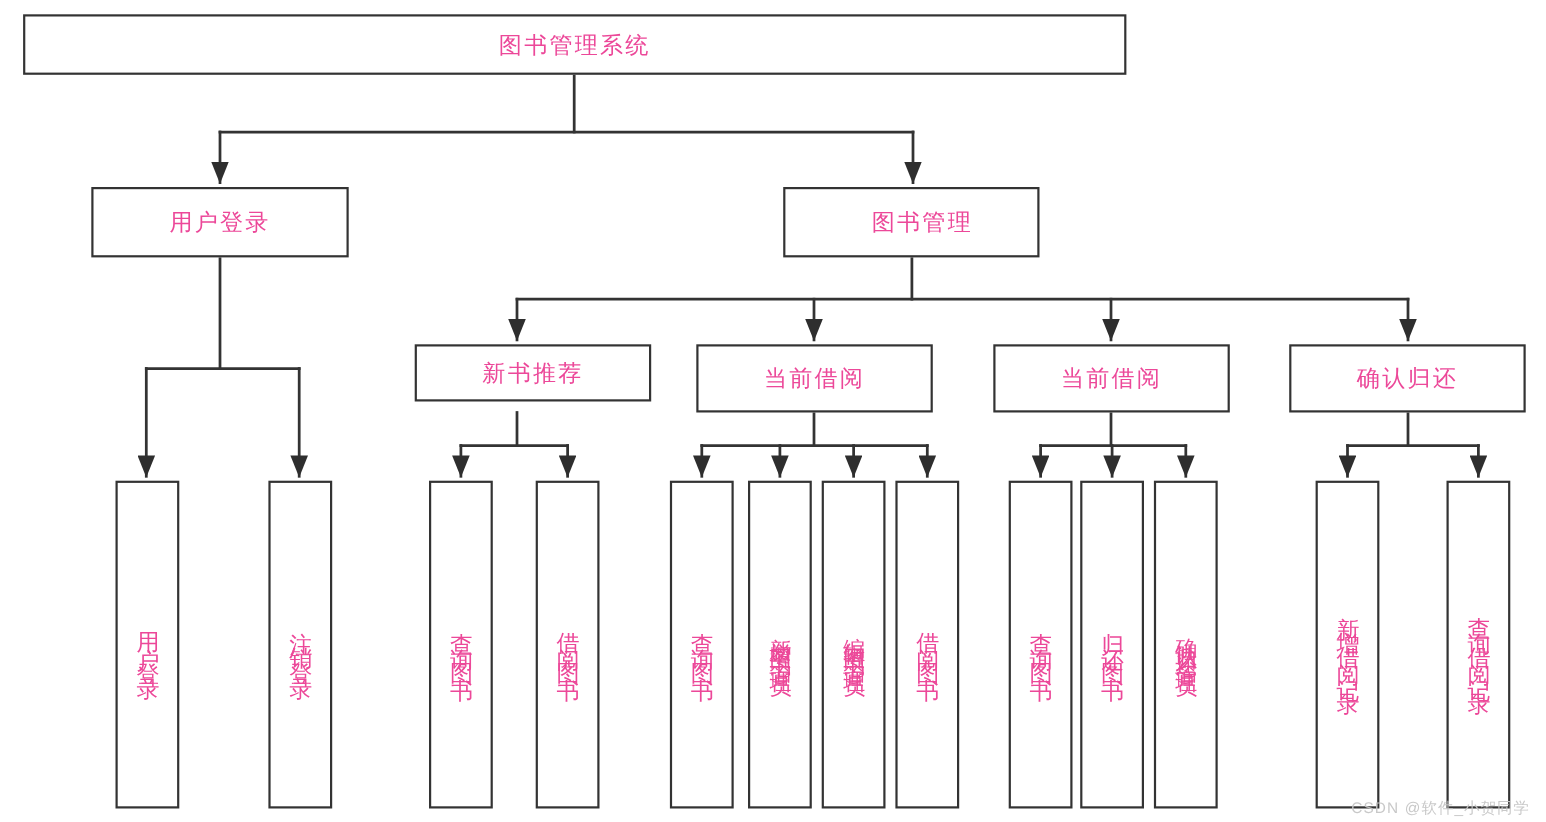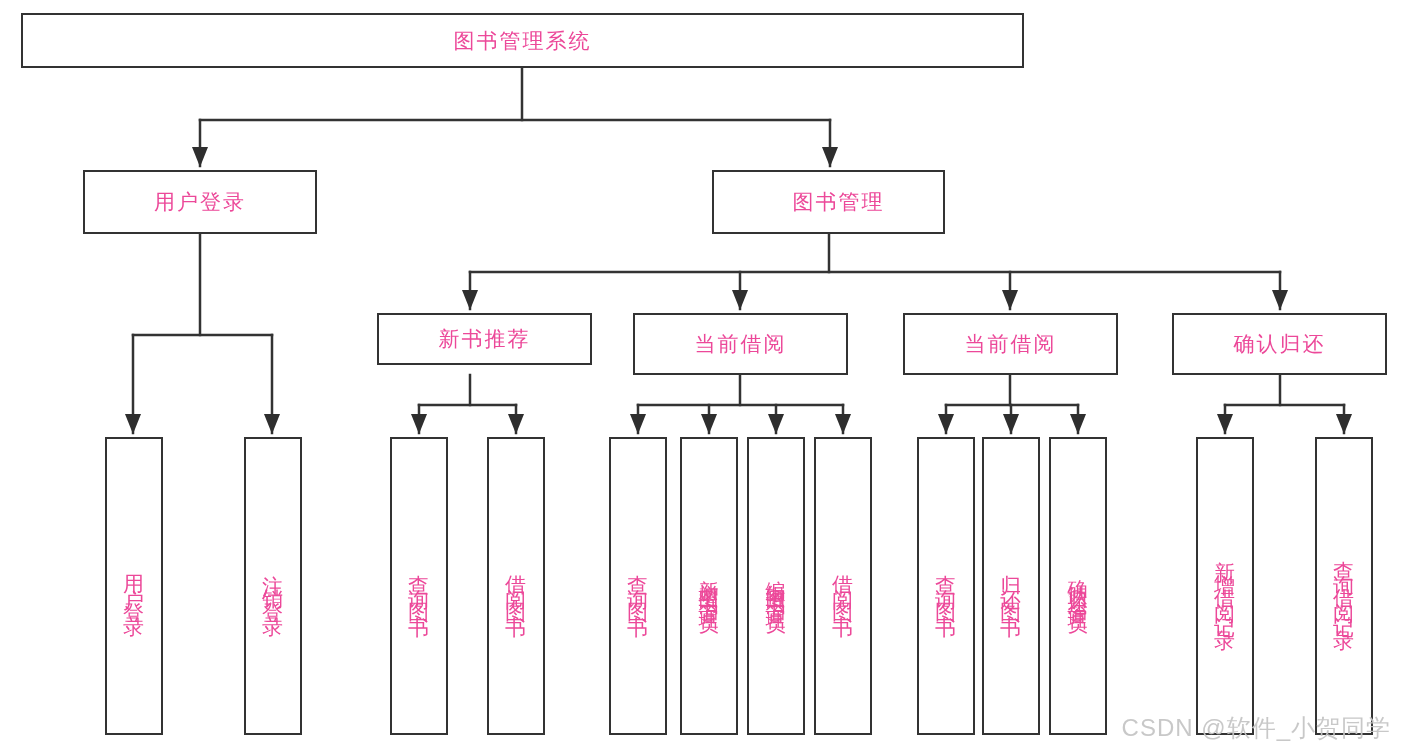--- a/index.html
+++ b/index.html
@@ -47,21 +47,21 @@
   }
   .vnode.long span {
     letter-spacing: 5px;
     font-size: 20px;
   }
   #watermark {
     position: absolute;
     right: 14px;
     bottom: 3px;
     z-index: 3;
-    font-size: 24px;
+    font-size: 14px;
     color: #c6c6c6;
     opacity: 0.95;
     letter-spacing: 1px;
     white-space: nowrap;
   }
 </style>
 </head>
 <body>
 
 <div id="canvas">

